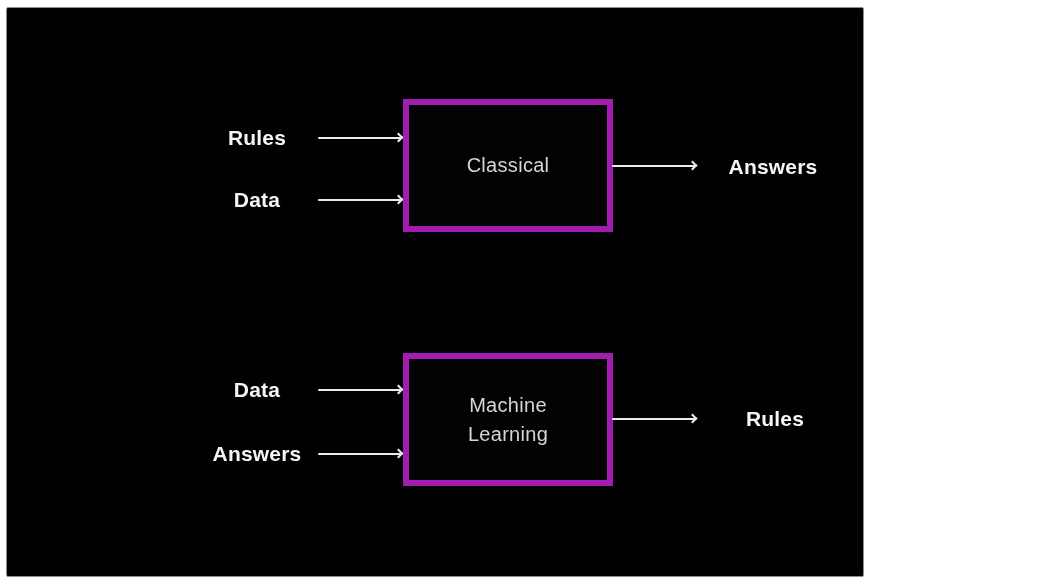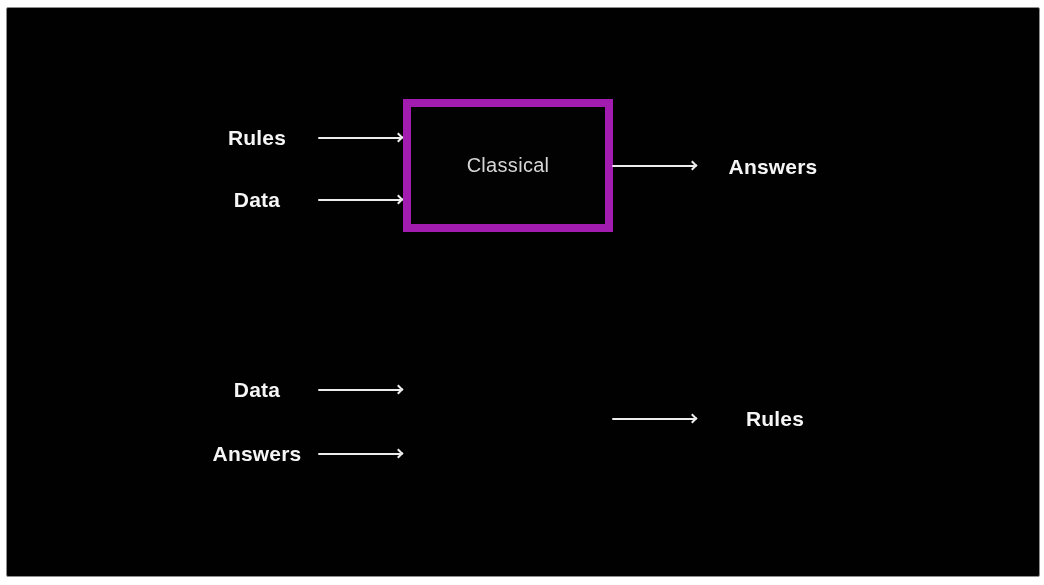--- a/index.html
+++ b/index.html
@@ -12,21 +12,21 @@
     position: relative;
     width: 1044px;
     height: 585px;
     background: #ffffff;
     overflow: hidden;
   }
   .canvas {
     position: absolute;
     left: 6px;
     top: 7px;
-    width: 1034px;
+    width: 858px;
     height: 570px;
     background: #010101;
     border: 1px solid #8e8e8e;
     border-radius: 2px;
     box-sizing: border-box;
   }
   .diagram { position: absolute; inset: 0; }
 
   .io-label {
     position: absolute;
@@ -47,21 +47,21 @@
     font-weight: bold;
     color: #f5f5f5;
     line-height: 26px;
     height: 26px;
     letter-spacing: 0.2px;
   }
   .process-box {
     position: absolute;
     width: 210px;
     height: 133px;
-    border: 8px solid #a21caf;
+    border: 6px solid #a21caf;
     box-sizing: border-box;
     background: #020202;
     display: flex;
     flex-direction: column;
     align-items: center;
     justify-content: center;
   }
   .process-line {
     font-size: 20px;
     font-weight: 400;
@@ -139,20 +139,24 @@
       <div class="arrow" style="left:311px; top:376px; width:85px;">
         <div class="arrow-line"></div>
         <div class="arrow-head"></div>
       </div>
 
       <div class="arrow" style="left:311px; top:440px; width:85px;">
         <div class="arrow-line"></div>
         <div class="arrow-head"></div>
       </div>
 
+      <div class="process-box" style="left:396px; top:345px;">
+        <div class="process-line">Machine</div>
+        <div class="process-line">Learning</div>
+      </div>
 
       <div class="arrow" style="left:605px; top:405px; width:85px;">
         <div class="arrow-line"></div>
         <div class="arrow-head"></div>
       </div>
 
       <div class="out-label" style="left:708px; top:398px;">Rules</div>
     </div>
 
   </div>

